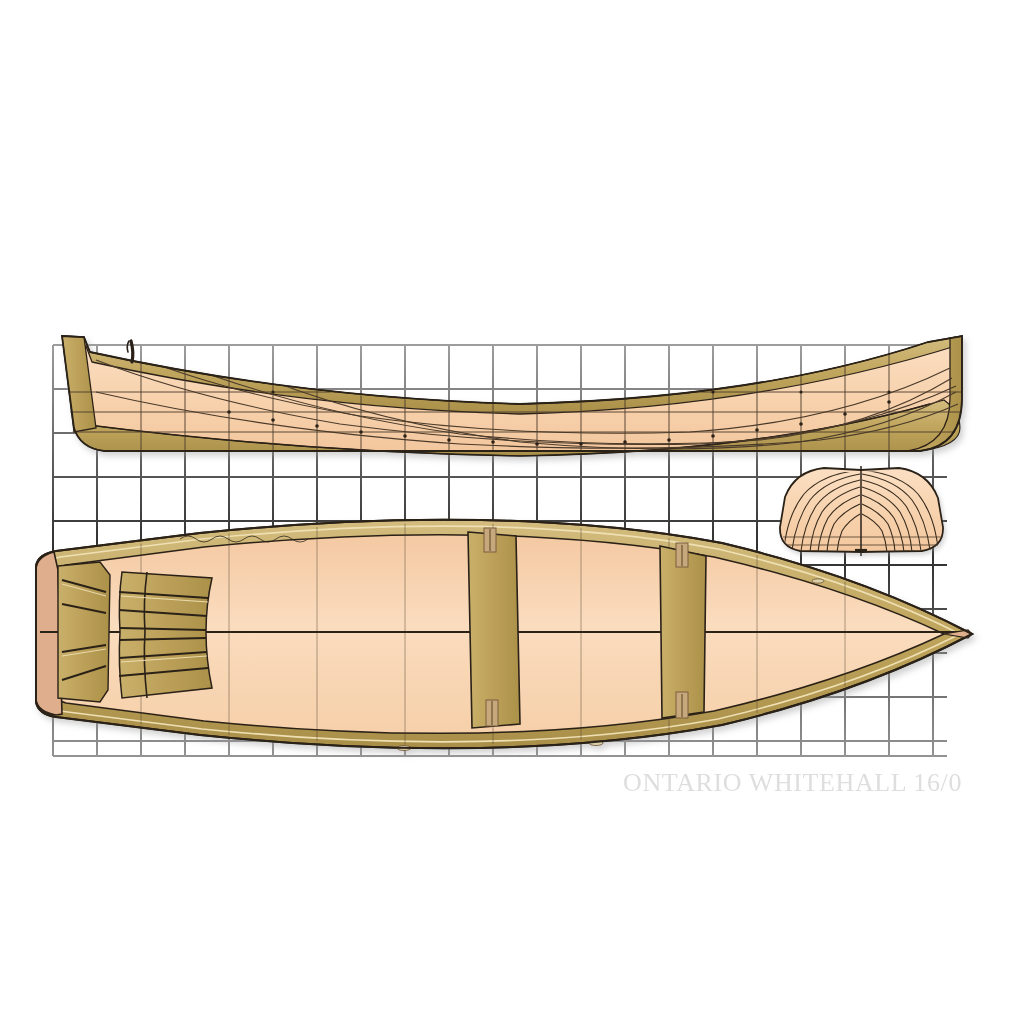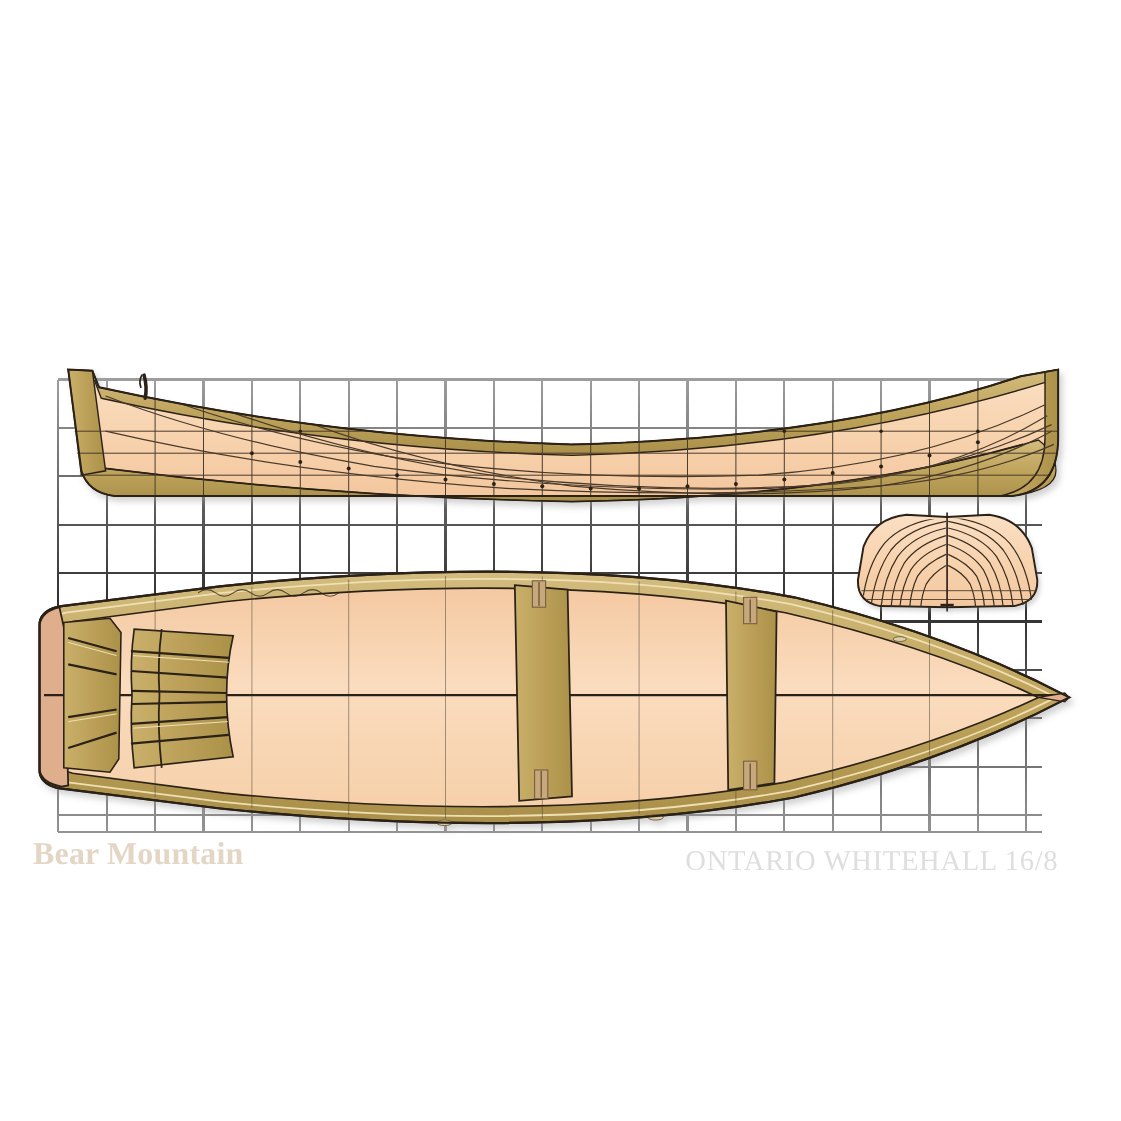--- a/index.html
+++ b/index.html
@@ -369,17 +369,16 @@
         <ellipse cx="404" cy="748" rx="7" ry="2.5"></ellipse>
         <ellipse cx="596" cy="743" rx="7" ry="2.5"></ellipse>
         <ellipse cx="818" cy="581" rx="6" ry="2.2"></ellipse>
       </g>
 
       <path d="M 36,566 L 36,702 Q 38,714 56,717 L 200,735 Q 500,766 722,725
                Q 862,692 972,634 Q 862,576 722,543 Q 500,502 200,533 L 56,551 Q 38,554 36,566 Z" fill="none" stroke="#2b2118" stroke-width="2"></path>
     </g>
   </svg>
 
-  <div class="brand-label">Bear Mountain</div>
-
-  <div class="model-label">ONTARIO WHITEHALL 16/8</div>
+
+  <div class="model-label">ONTARIO WHITEHALL 16/0</div>
 
 </div>
 
 </body></html>

